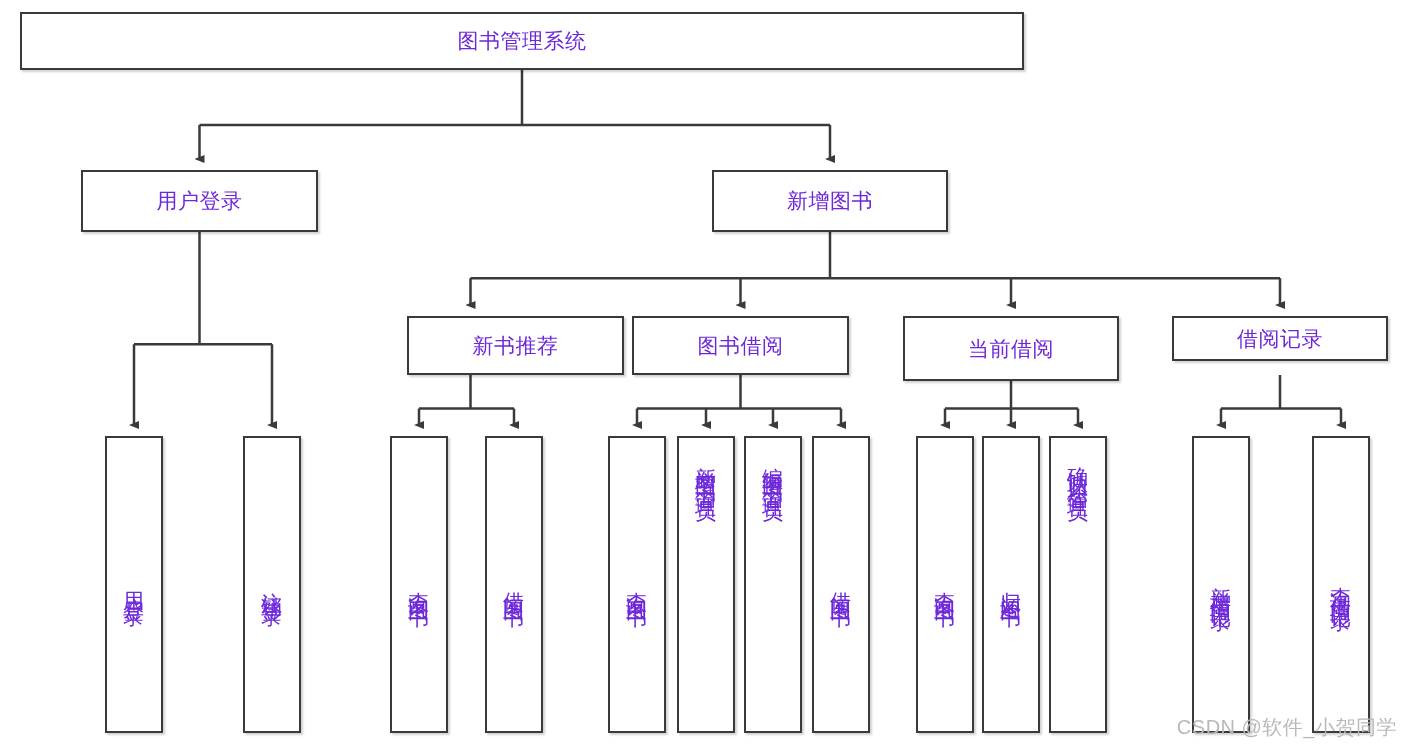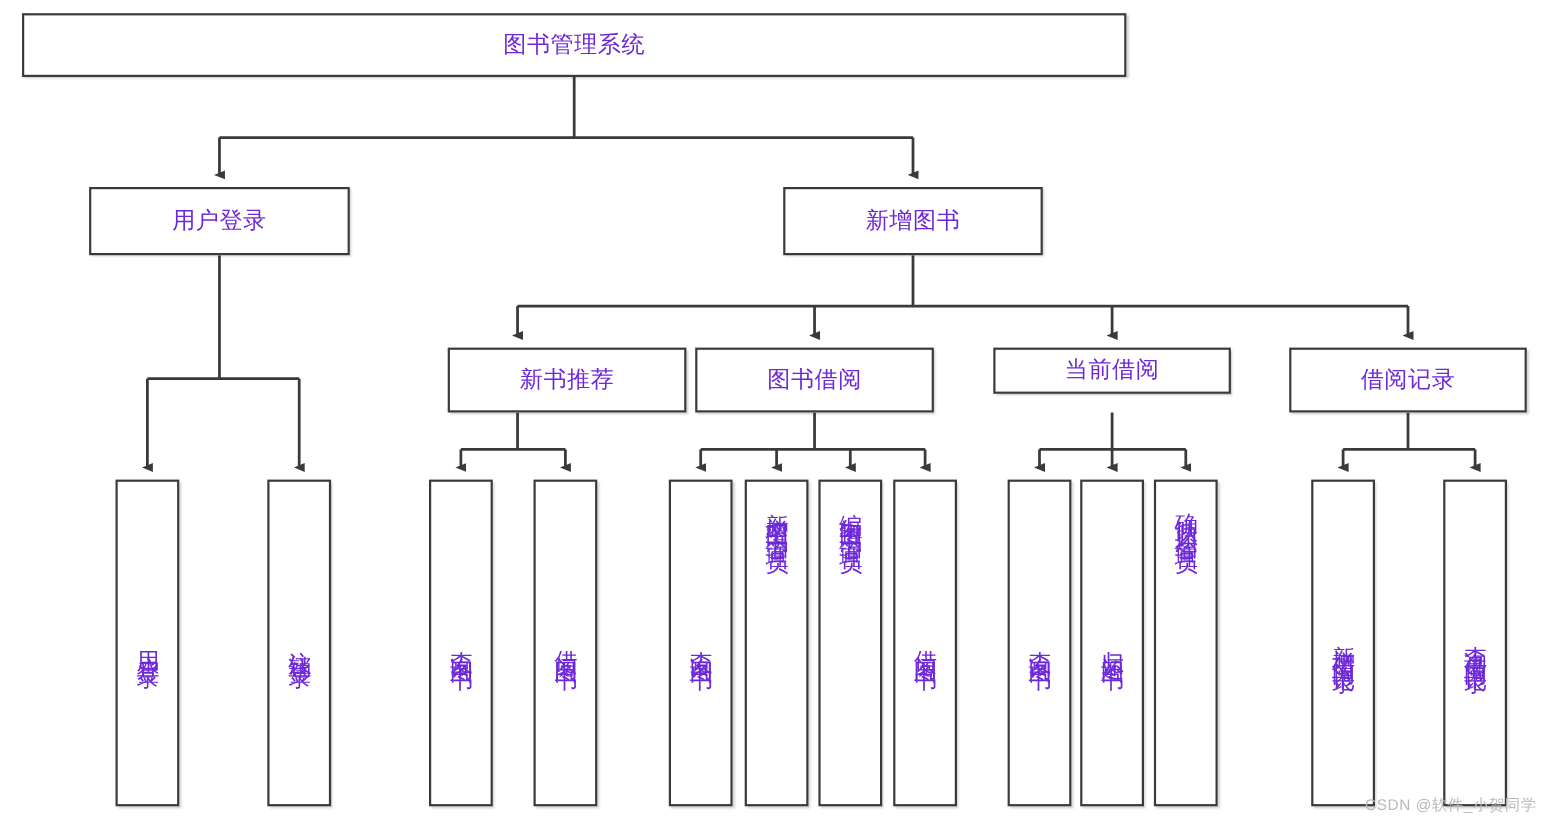--- a/index.html
+++ b/index.html
@@ -57,21 +57,21 @@
     white-space: nowrap;
   }
   .node.vert.mid {
     align-items: center;
     padding-top: 0;
   }
   .watermark {
     position: absolute;
     right: 8px;
     bottom: 6px;
-    font-size: 14px;
+    font-size: 20px;
     color: #b9b9b9;
     letter-spacing: 0.5px;
     white-space: nowrap;
     user-select: none;
   }
 </style>
 </head>
 <body>
 
 <div id="canvas">
@@ -127,24 +127,24 @@
       </div>
       <div class="node" style="left: 712px; top: 170px; width: 236px; height: 62px;">
         <span class="lbl">新增图书</span>
       </div>
       <div class="node" style="left: 362px; top: 316px; width: 217px; height: 59px; margin-left: 45px;">
         <span class="lbl">新书推荐</span>
       </div>
       <div class="node" style="left: 632px; top: 316px; width: 217px; height: 59px; text-align: right;">
         <span class="lbl">图书借阅</span>
       </div>
-      <div class="node" style="left: 903px; top: 316px; width: 216px; height: 42px;">
+      <div class="node" style="left: 903px; top: 316px; width: 216px; height: 65px;">
         <span class="lbl">当前借阅</span>
       </div>
-      <div class="node" style="left: 1172px; top: 316px; width: 216px; height: 59px;">
+      <div class="node" style="left: 1172px; top: 316px; width: 216px; height: 45px;">
         <span class="lbl">借阅记录</span>
       </div>
       <div class="node vert mid" style="left: 105px; top: 436px; width: 58px; height: 297px;">
         <span class="lbl">用户登录</span>
       </div>
       <div class="node vert mid" style="left: 243px; top: 436px; width: 58px; height: 297px;">
         <span class="lbl">注销登录</span>
       </div>
       <div class="node vert mid" style="left: 390px; top: 436px; width: 58px; height: 297px;">
         <span class="lbl">查询图书</span>

